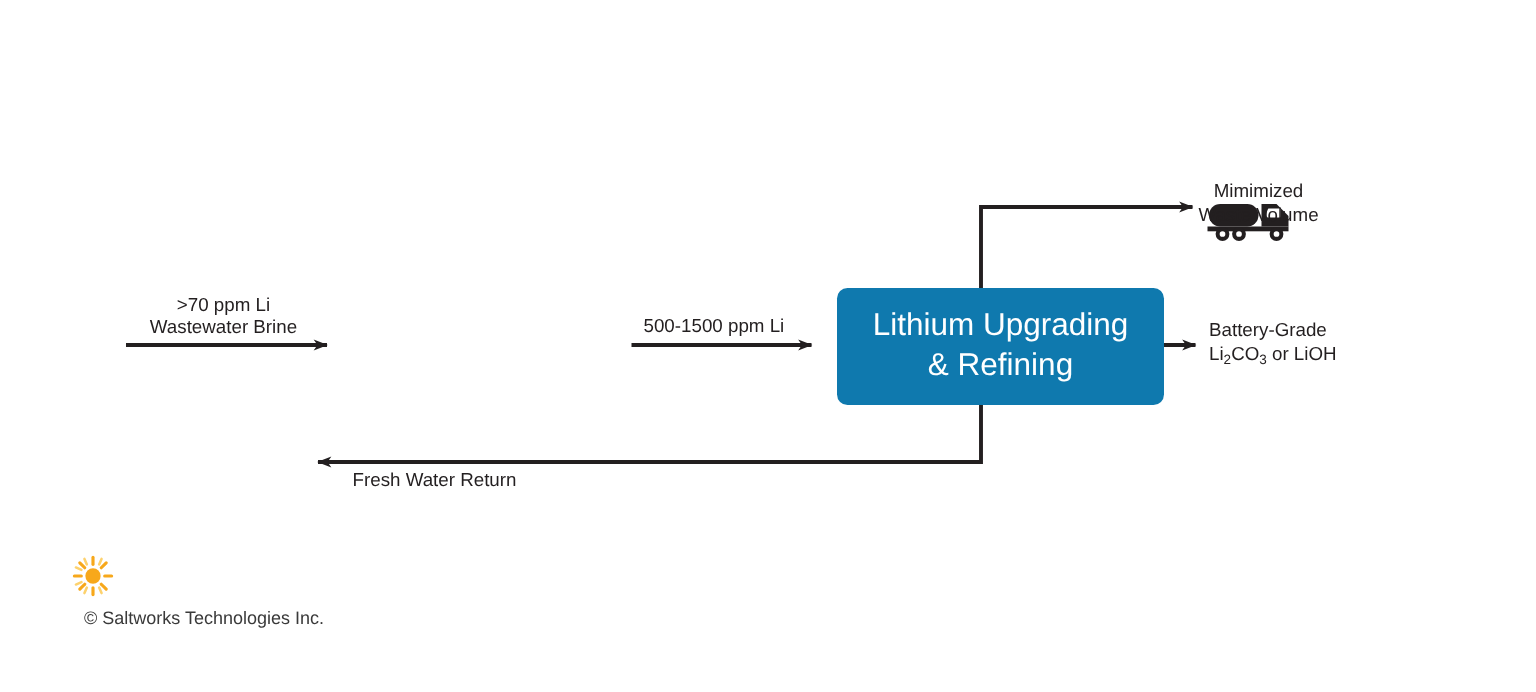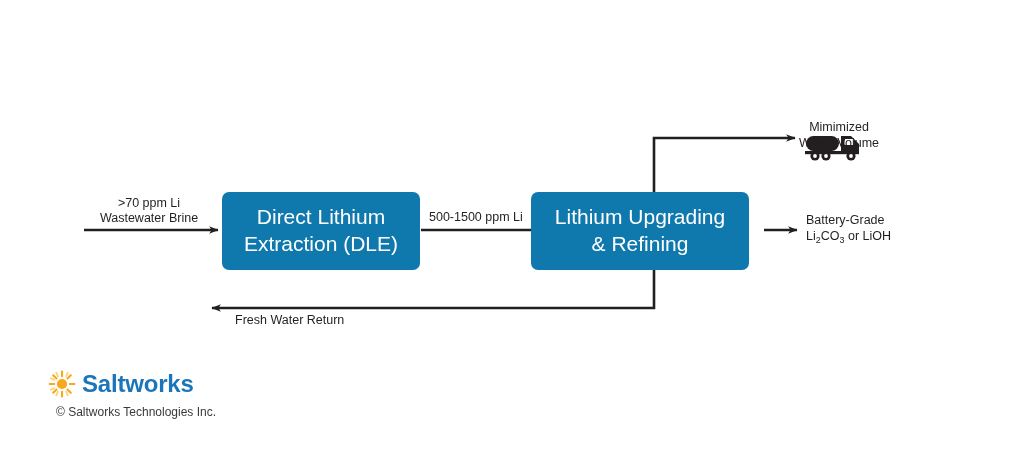--- a/index.html
+++ b/index.html
@@ -46,21 +46,21 @@
     align-items: center;
     justify-content: center;
     text-align: center;
     color: #ffffff;
     font-size: 21px;
     line-height: 1.28;
     padding: 0 8px;
     box-sizing: border-box;
   }
   #box-dle   { left: 222px; top: 192px; width: 198px; height: 78px; }
-  #box-refine{ left: 531px; top: 192px; width: 218px; height: 78px; }
+  #box-refine{ left: 558px; top: 192px; width: 218px; height: 78px; }
   .proc-box-label { display: block; }
 
   .edge-label {
     font-size: 12.5px;
     color: #231f20;
     white-space: nowrap;
     line-height: 1.22;
   }
   #label-feed {
     left: 89px; top: 196px;
@@ -132,26 +132,20 @@
       <circle cx="815" cy="156" r="4.6"></circle>
       <circle cx="815" cy="156" r="1.9" fill="#ffffff"></circle>
       <circle cx="826" cy="156" r="4.6"></circle>
       <circle cx="826" cy="156" r="1.9" fill="#ffffff"></circle>
       <circle cx="851" cy="156" r="4.6"></circle>
       <circle cx="851" cy="156" r="1.9" fill="#ffffff"></circle>
     </g>
   </svg>
 
 
-  <div class="proc-box" id="box-dle">
-    <div>
-      <span class="proc-box-label">Direct Lithium</span>
-      <span class="proc-box-label">Extraction (DLE)</span>
-    </div>
-  </div>
 
   <div class="proc-box" id="box-refine">
     <div>
       <span class="proc-box-label">Lithium Upgrading</span>
       <span class="proc-box-label">&amp; Refining</span>
     </div>
   </div>
 
   <div class="abs edge-label" id="label-feed">
     <span>&gt;70 ppm Li</span><br>
@@ -188,18 +182,17 @@
         </g>
         <g stroke="#fdd26e" stroke-width="1.7" stroke-linecap="round">
           <line x1="8.3" y1="2.6" x2="9.9" y2="6.3"></line>
           <line x1="2.6" y1="8.3" x2="6.3" y2="9.9"></line>
           <line x1="2.6" y1="19.7" x2="6.3" y2="18.1"></line>
           <line x1="8.3" y1="25.4" x2="9.9" y2="21.7"></line>
           <line x1="19.7" y1="25.4" x2="18.1" y2="21.7"></line>
           <line x1="19.7" y1="2.6" x2="18.1" y2="6.3"></line>
         </g>
       </svg>
-      <span id="logo-word">Saltworks</span>
     </div>
     <div id="copyright">© Saltworks Technologies Inc.</div>
   </div>
 
 </div>
 
 </body></html>

